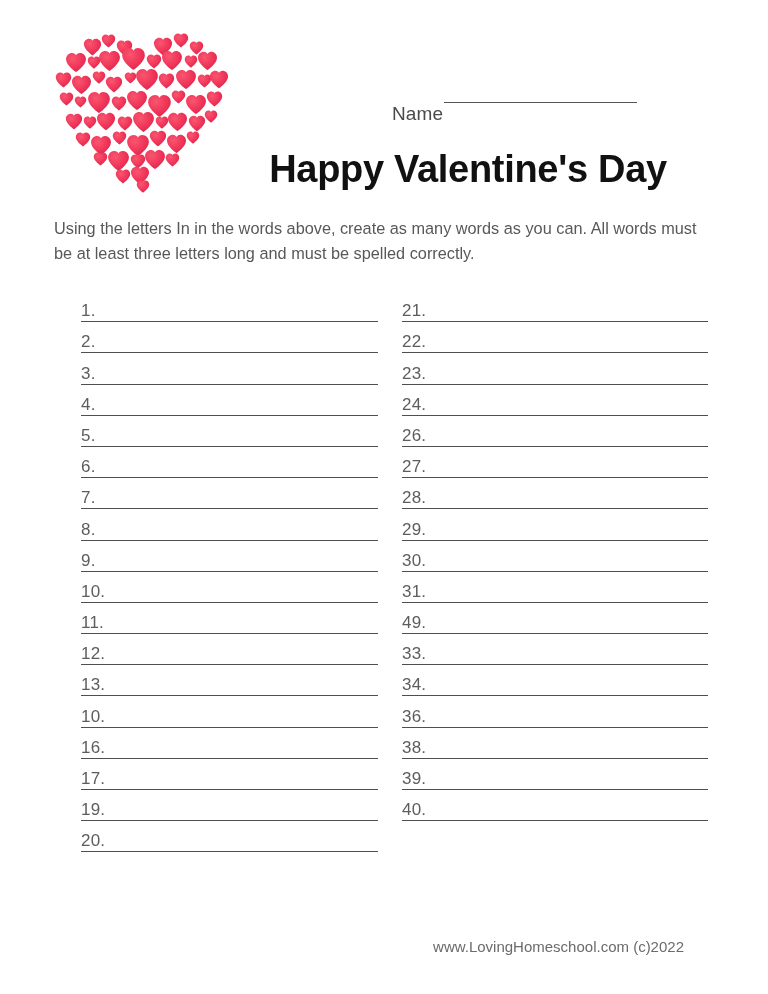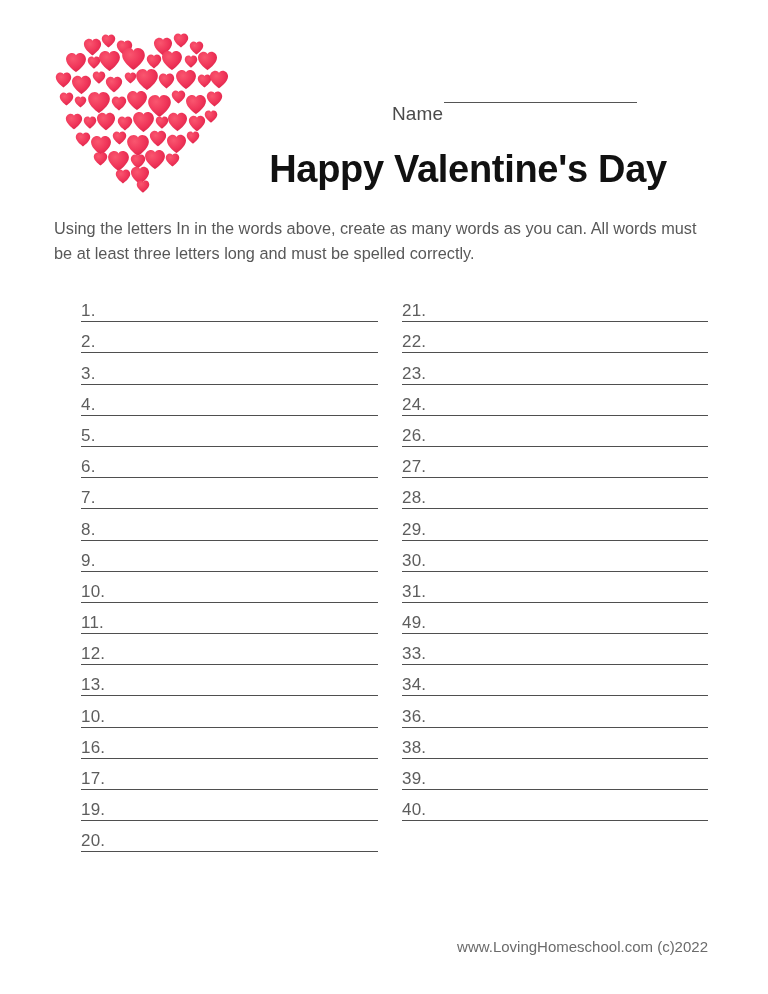--- a/index.html
+++ b/index.html
@@ -125,21 +125,21 @@
     height: 26px;
   }
 
   
   #footer {
     position: absolute;
     left: 0;
     top: 938px;
     width: 768px;
     text-align: right;
-    padding-right: 60px;
+    padding-right: 84px;
     box-sizing: border-box;
     font-size: 15px;
     color: #6b6b6b;
   }
 </style>
 </head>
 <body>
 
 <div id="header">
 

